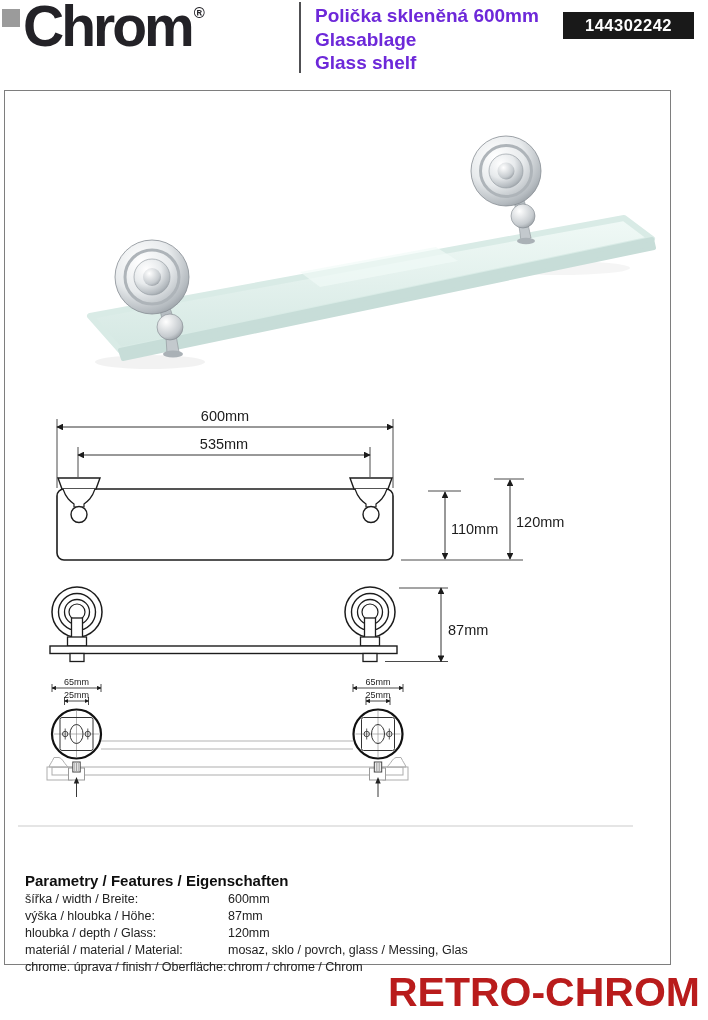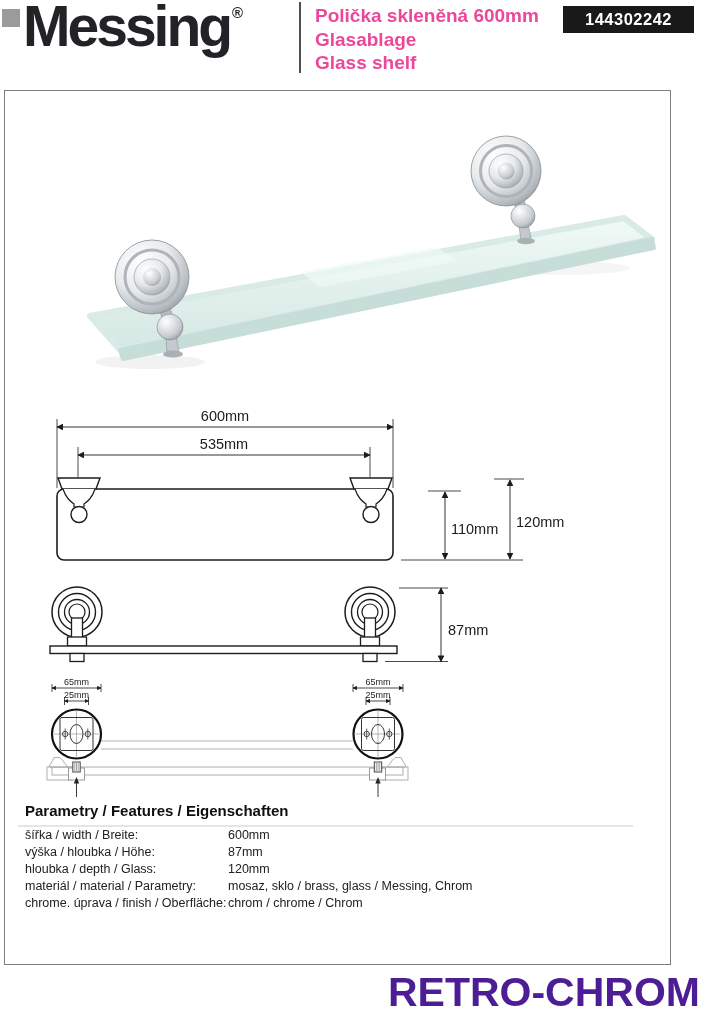--- a/index.html
+++ b/index.html
@@ -6,44 +6,44 @@
   body{
     width:708px;height:1020px;position:relative;background:#ffffff;
     font-family:"Liberation Sans",sans-serif;color:#1c1c1c;overflow:hidden;
   }
   
   .logo{position:absolute;left:2px;top:2px;display:flex;align-items:flex-start;z-index:5;}
   .logo-square{width:18px;height:18px;background:#9b9b9b;margin-top:7px;}
   .logo-text{font-size:57px;font-weight:bold;letter-spacing:-3px;line-height:48px;color:#232227;margin-left:3px;}
   .logo-reg{font-size:15px;font-weight:bold;color:#232227;margin-left:2px;margin-top:2px;}
   .divider-v{position:absolute;left:299px;top:2px;width:2px;height:71px;background:#505053;z-index:5;}
-  .titles{position:absolute;left:315px;top:4px;z-index:5;font-weight:bold;font-size:19px;line-height:23.5px;color:#ec4899;}
-  .code-badge{position:absolute;left:563px;top:6px;width:131px;height:27px;background:#191919;color:#ffffff;
+  .titles{position:absolute;left:315px;top:4px;z-index:5;font-weight:bold;font-size:19px;line-height:23.5px;color:#6d28d9;}
+  .code-badge{position:absolute;left:563px;top:12px;width:131px;height:27px;background:#191919;color:#ffffff;
     display:flex;align-items:center;justify-content:center;font-weight:bold;font-size:16.5px;letter-spacing:.5px;z-index:5;}
   
   .frame{position:absolute;left:4px;top:90px;width:667px;height:875px;border:1.5px solid #7e7e7e;box-sizing:border-box;background:#fff;z-index:1;}
   .scene{position:absolute;left:0;top:0;width:708px;height:1020px;z-index:2;pointer-events:none;}
   
-  .params{position:absolute;left:25px;top:802px;z-index:4;width:600px;}
+  .params{position:absolute;left:25px;top:872px;z-index:4;width:600px;}
   .params-heading{font-size:15px;font-weight:bold;color:#0e0e0e;}
-  .params-rows{margin-top:8px;font-size:12.5px;line-height:17px;color:#222;}
+  .params-rows{margin-top:2px;font-size:12.5px;line-height:17px;color:#222;}
   .prow{display:flex;}
   .prow .plabel{width:203px;flex:none;}
   .prow .pvalue{flex:1;}
   
-  .series{position:absolute;right:8px;top:969px;z-index:4;font-size:41px;font-weight:bold;color:#4c1d95;letter-spacing:0;}
+  .series{position:absolute;right:8px;top:969px;z-index:4;font-size:41px;font-weight:bold;color:#b91c1c;letter-spacing:0;}
   .dim{font-size:14.5px;fill:#1c1c1c;}
   .dim-s{font-size:9px;fill:#1c1c1c;}
 </style>
 </head>
 <body>
 
 <div class="logo">
   <div class="logo-square"></div>
-  <div class="logo-text">Messing</div>
+  <div class="logo-text">Chrom</div>
   <div class="logo-reg">®</div>
 </div>
 <div class="divider-v"></div>
 <div class="titles">
   <div>Polička skleněná 600mm</div>
   <div>Glasablage</div>
   <div>Glass shelf</div>
 </div>
 <div class="code-badge">
   <span>144302242</span>
@@ -234,22 +234,22 @@
     </div>
     <div class="prow">
       <span class="plabel">výška / hloubka / Höhe:</span>
       <span class="pvalue">87mm</span>
     </div>
     <div class="prow">
       <span class="plabel">hloubka / depth / Glass:</span>
       <span class="pvalue">120mm</span>
     </div>
     <div class="prow">
-      <span class="plabel">materiál / material / Parametry:</span>
-      <span class="pvalue">mosaz, sklo / brass, glass / Messing, Chrom</span>
+      <span class="plabel">materiál / material / Material:</span>
+      <span class="pvalue">mosaz, sklo / povrch, glass / Messing, Glas</span>
     </div>
     <div class="prow">
       <span class="plabel">chrome. úprava / finish / Oberfläche:</span>
       <span class="pvalue">chrom / chrome / Chrom</span>
     </div>
   </div>
 </div>
 
 <div class="series">RETRO-CHROM</div>
 

